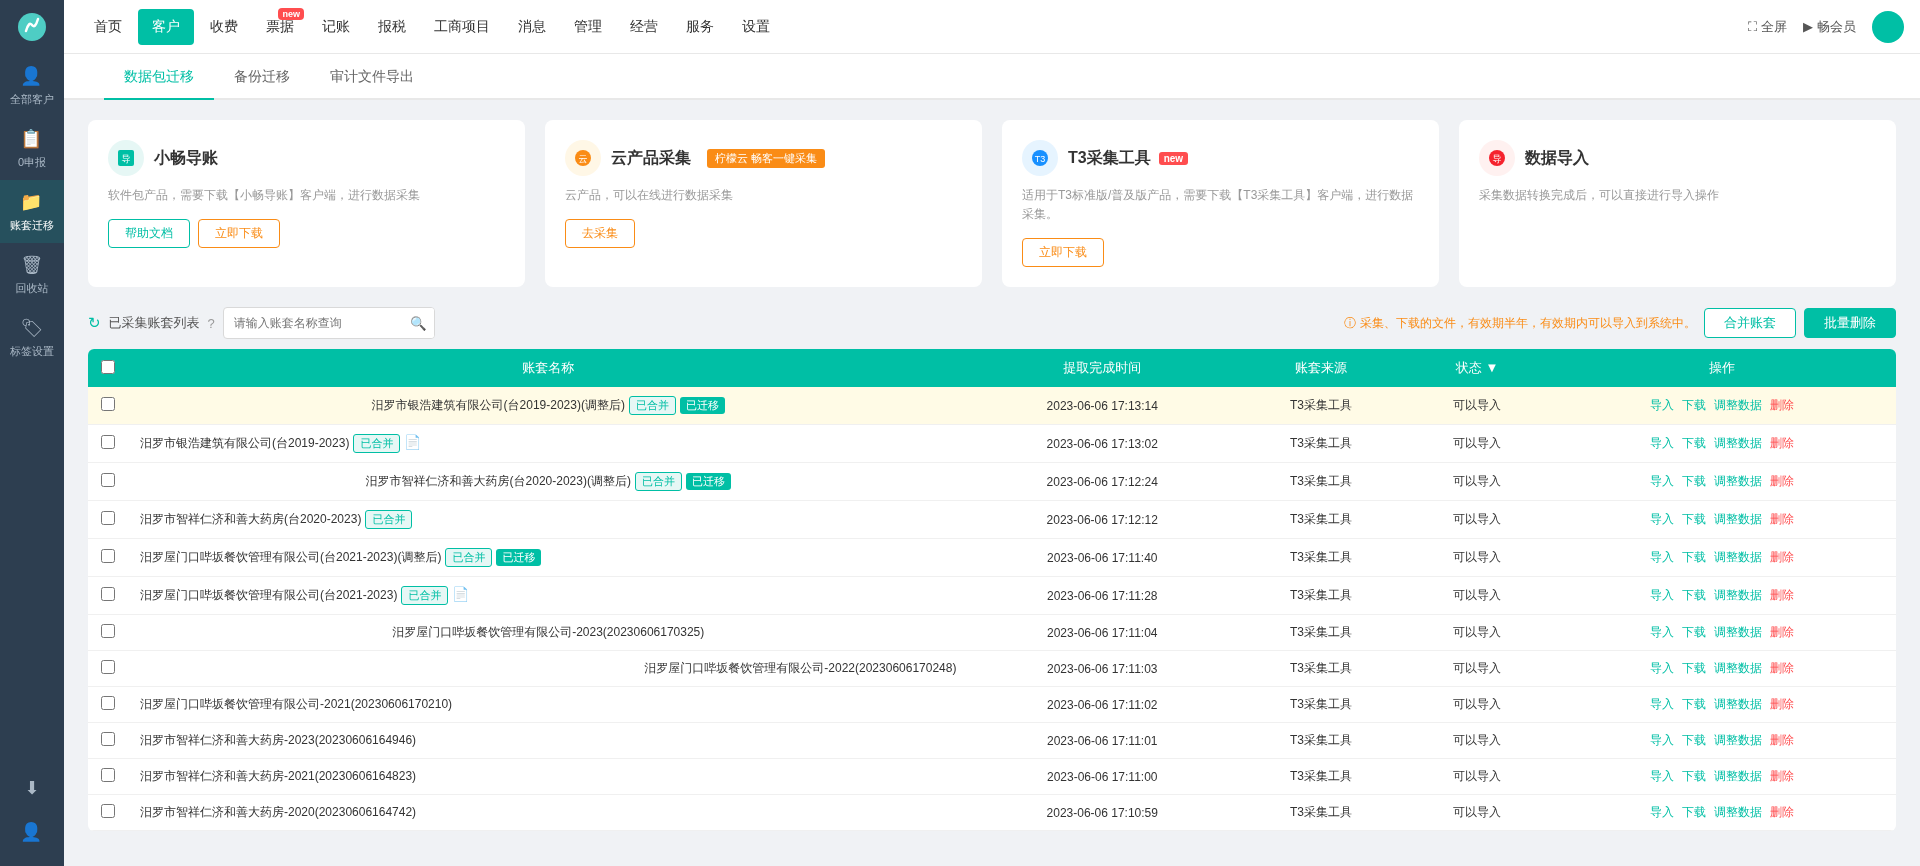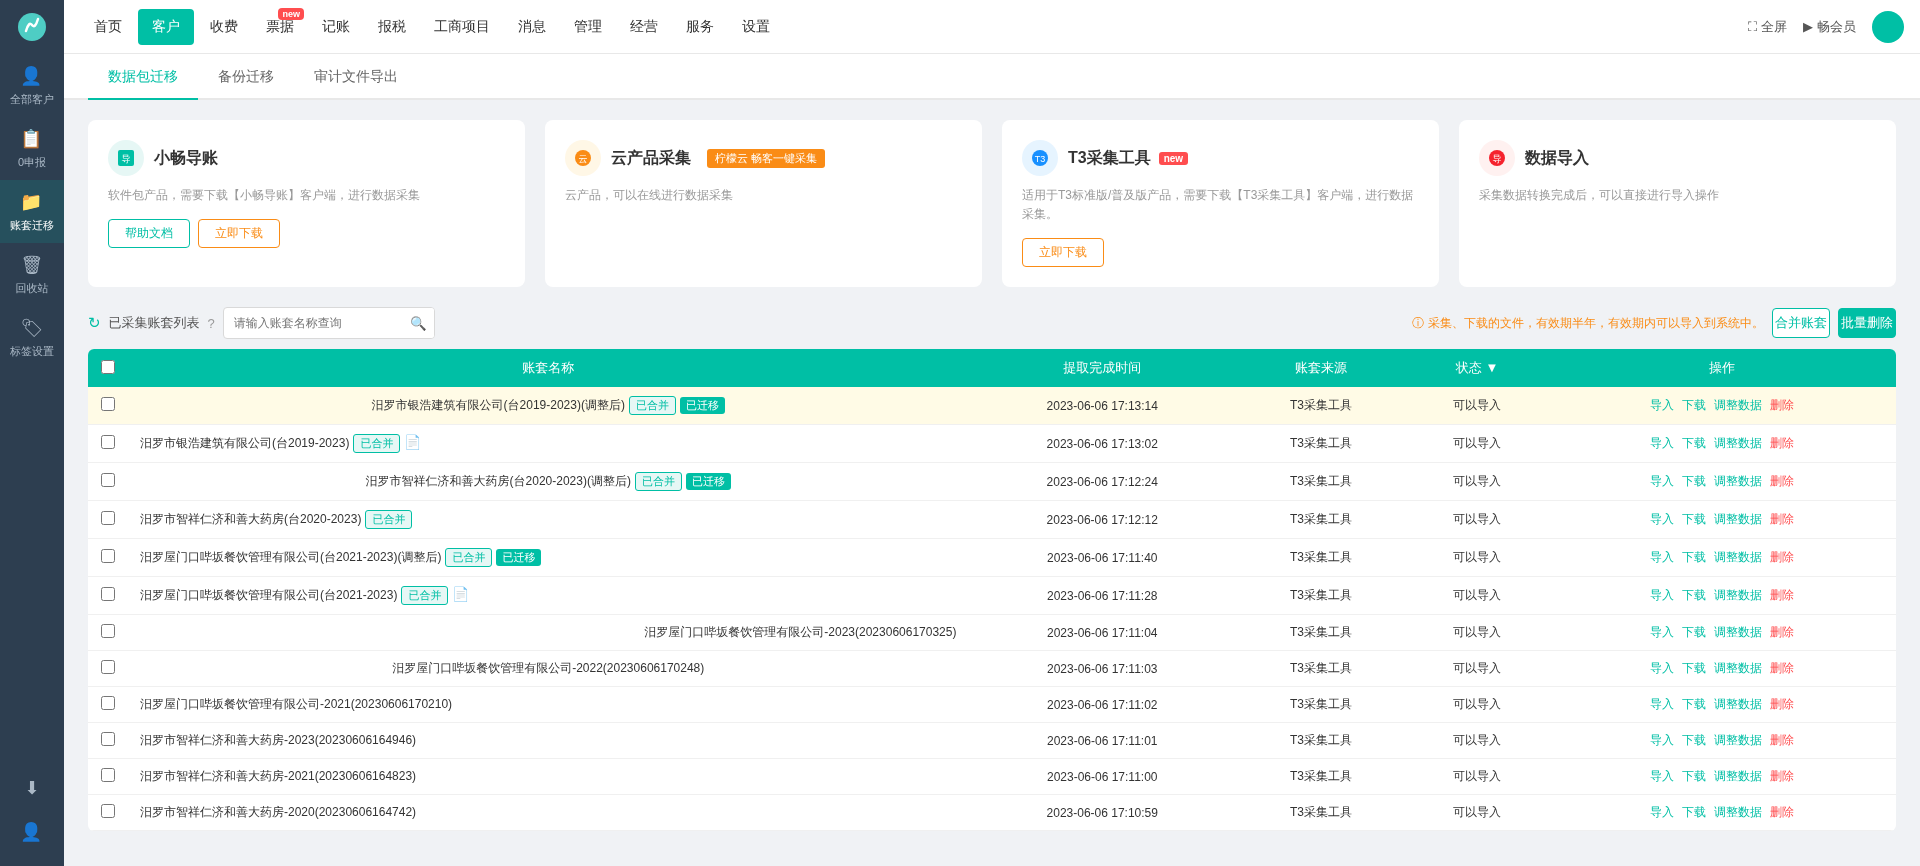--- a/index.html
+++ b/index.html
@@ -56,21 +56,21 @@
 
     
     .table-section { padding: 0 24px 16px; }
     .table-toolbar { display: flex; align-items: center; gap: 10px; margin-bottom: 10px; }
     .table-toolbar-left { display: flex; align-items: center; gap: 8px; color: #555; font-size: 13px; }
     .table-toolbar-right { margin-left: auto; display: flex; align-items: center; gap: 8px; }
     .hint-text { font-size: 12px; color: #fa8c16; display: flex; align-items: center; gap: 4px; }
     .search-box { display: flex; align-items: center; border: 1px solid #d9d9d9; border-radius: 4px; overflow: hidden; background: #fff; }
     .search-box input { border: none; outline: none; padding: 5px 10px; font-size: 12px; width: 180px; }
     .search-box .search-btn { width: 30px; height: 30px; background: #fff; border: none; cursor: pointer; display: flex; align-items: center; justify-content: center; color: #999; }
-    .toolbar-btn { padding: 5px 2px; border-radius: 4px; cursor: pointer; font-size: 13px; border: 1px solid #d9d9d9; background: #fff; color: #333; }
+    .toolbar-btn { padding: 5px 19px; border-radius: 4px; cursor: pointer; font-size: 13px; border: 1px solid #d9d9d9; background: #fff; color: #333; }
     .toolbar-btn.outline-teal { border-color: #00bfa5; color: #00bfa5; background: #fff; }
 
     
     .data-table { width: 100%; border-collapse: collapse; background: #fff; border-radius: 6px; overflow: hidden; }
     .data-table thead tr { background: #00bfa5; color: #fff; }
     .data-table thead th { padding: 10px 12px; text-align: center; font-weight: 500; font-size: 13px; }
     .data-table thead th:first-child { width: 40px; }
     .data-table tbody tr { border-bottom: 1px solid #f0f0f0; }
     .data-table tbody tr:nth-child(1) { background: #fffbe6; }
     .data-table tbody td { padding: 9px 12px; font-size: 12px; color: #333; text-align: center; }
@@ -171,21 +171,21 @@
         <span>▶</span>
         <span>畅会员</span>
       </div>
       <div class="avatar"></div>
     </div>
   </div>
 
   <div class="content">
     <div class="page-content">
 
-      <div class="page-tabs" style="background:#fff; padding: 0 24px;">
+      <div class="page-tabs" style="background:#fff; padding: 0 40px;">
         <div class="page-tab active">数据包迁移</div>
         <div class="page-tab">备份迁移</div>
         <div class="page-tab">审计文件导出</div>
       </div>
 
       <div class="cards-section">
 
         <div class="card">
           <div class="card-header">
             <div class="card-icon green">
@@ -208,20 +208,23 @@
             <div class="card-icon orange">
               <svg width="20" height="20" viewBox="0 0 20 20">
                   <circle cx="10" cy="10" r="8" fill="#fa8c16"></circle>
                   <text x="10" y="14" text-anchor="middle" fill="#fff" font-size="9" font-family="sans-serif">云</text>
                 </svg>
             </div>
             <span class="card-title">云产品采集</span>
             <span style="background:#fa8c16; color:#fff; font-size:11px; padding:2px 8px; border-radius:3px; margin-left:6px;">柠檬云 畅客一键采集</span>
           </div>
           <div class="card-desc">云产品，可以在线进行数据采集</div>
+          <div class="card-actions">
+            <button class="card-btn">去采集</button>
+          </div>
         </div>
 
         <div class="card">
           <div class="card-header">
             <div class="card-icon blue">
               <svg width="20" height="20" viewBox="0 0 20 20">
                   <circle cx="10" cy="10" r="8" fill="#1890ff"></circle>
                   <text x="10" y="14" text-anchor="middle" fill="#fff" font-size="9" font-family="sans-serif">T3</text>
                 </svg>
             </div>
@@ -327,29 +330,29 @@
               <tr>
                 <td><input type="checkbox" class="checkbox" style=""></td>
                 <td style="text-align: left;">汨罗屋门口哔坂餐饮管理有限公司(台2021-2023)<span class="tag green">已合并</span><span class="icon-file">📄</span></td>
                 <td>2023-06-06 17:11:28</td>
                 <td>T3采集工具</td>
                 <td>可以导入</td>
                 <td><span class="action-btn">导入</span><span class="action-btn">下载</span><span class="action-btn">调整数据</span><span class="action-btn red">删除</span></td>
               </tr>
               <tr>
                 <td><input type="checkbox" class="checkbox" style=""></td>
-                <td style="text-align: right;">汨罗屋门口哔坂餐饮管理有限公司-2023(20230606170325)</td>
+                <td style="text-align: center;">汨罗屋门口哔坂餐饮管理有限公司-2023(20230606170325)</td>
                 <td>2023-06-06 17:11:04</td>
                 <td>T3采集工具</td>
                 <td>可以导入</td>
                 <td><span class="action-btn">导入</span><span class="action-btn">下载</span><span class="action-btn">调整数据</span><span class="action-btn red">删除</span></td>
               </tr>
               <tr>
                 <td><input type="checkbox" class="checkbox" style=""></td>
-                <td style="text-align: center;">汨罗屋门口哔坂餐饮管理有限公司-2022(20230606170248)</td>
+                <td style="text-align: right;">汨罗屋门口哔坂餐饮管理有限公司-2022(20230606170248)</td>
                 <td>2023-06-06 17:11:03</td>
                 <td>T3采集工具</td>
                 <td>可以导入</td>
                 <td><span class="action-btn">导入</span><span class="action-btn">下载</span><span class="action-btn">调整数据</span><span class="action-btn red">删除</span></td>
               </tr>
               <tr>
                 <td><input type="checkbox" class="checkbox" style=""></td>
                 <td style="text-align: left;">汨罗屋门口哔坂餐饮管理有限公司-2021(20230606170210)</td>
                 <td>2023-06-06 17:11:02</td>
                 <td>T3采集工具</td>

